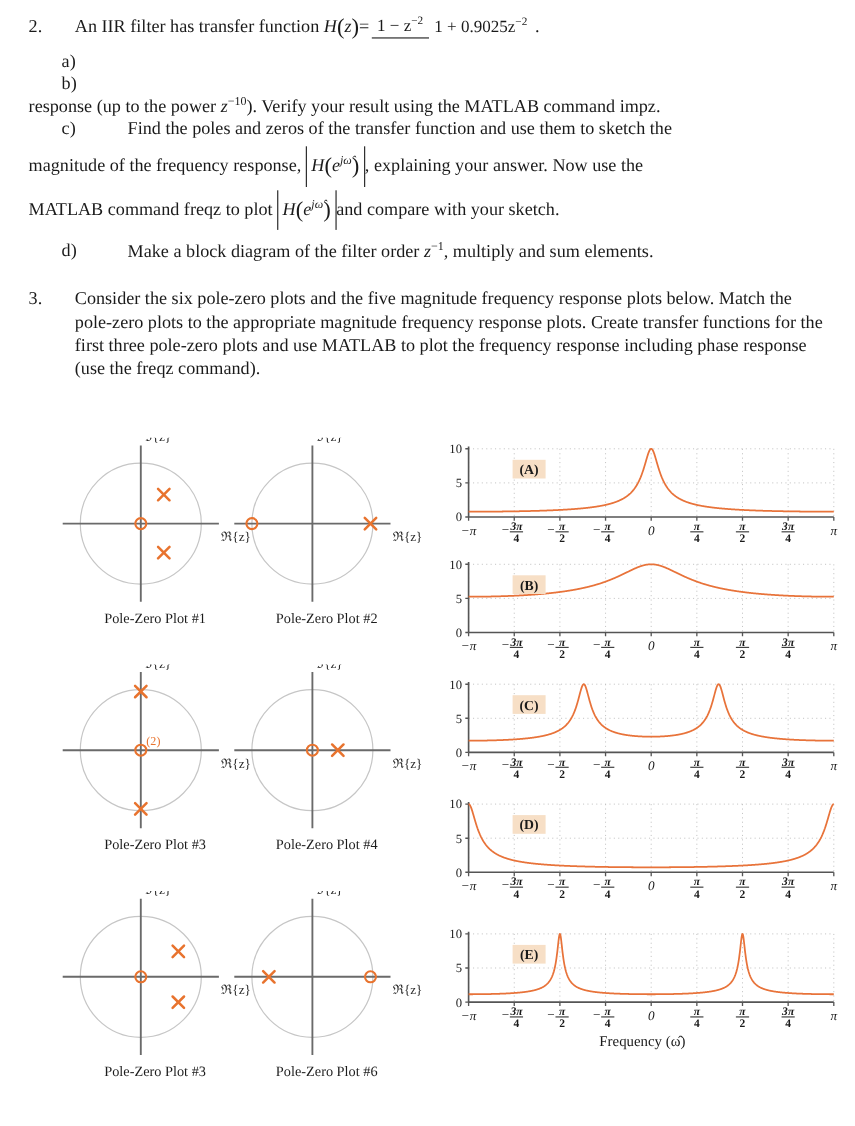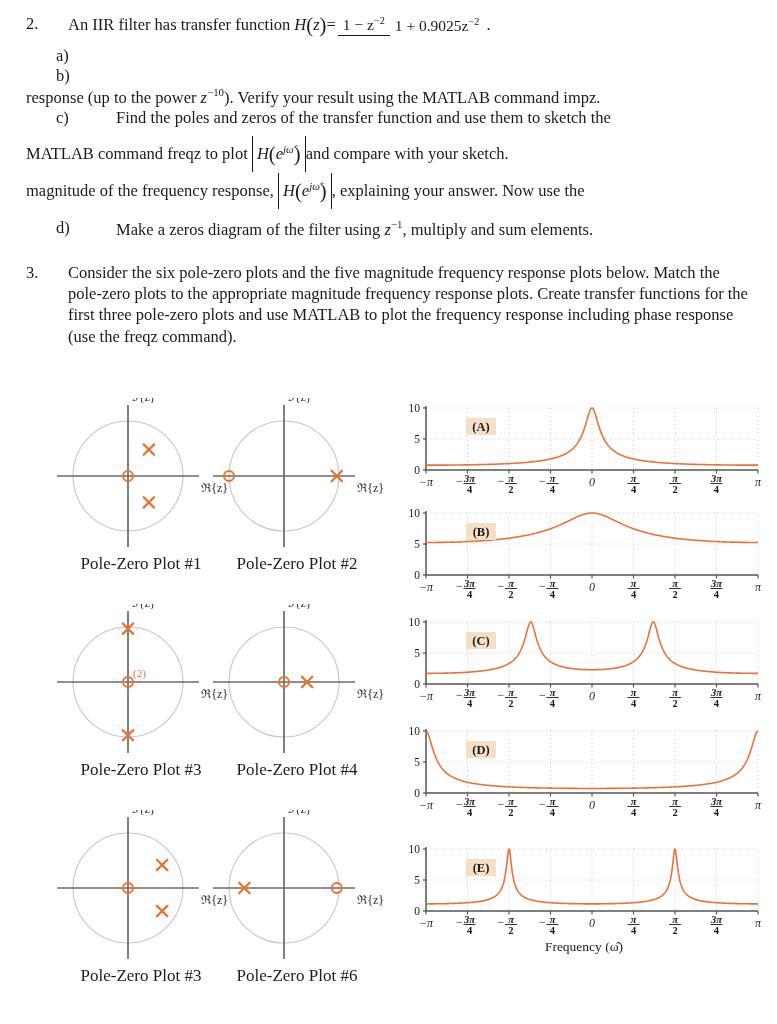--- a/index.html
+++ b/index.html
@@ -49,21 +49,21 @@
 
   .line-sp { margin-top: 9px; }
   .para3 { margin-top: 22px; font-size: 16.5px; line-height: 1.29; }
 
   
   .figs { position: absolute; left: 0; top: 392px; width: 777px; height: 632px; }
 
   .pz { position: absolute; width: 178px; height: 196px; }
   .pz svg { display: block; }
   .pz .cap {
-    text-align: center; font-size: 17px; font-family: "Liberation Serif", serif;
+    text-align: center; font-size: 13px; font-family: "Liberation Serif", serif;
     color: #1c1c1c; margin-top: -4px;
   }
 
   .fr { position: absolute; left: 398px; width: 372px; height: 118px; }
   .fr svg { display: block; }
 
   .xlabel {
     position: absolute; left: 398px; width: 372px; text-align: center;
     font-size: 13.5px; font-family: "Liberation Serif", serif; color: #1a1a1a;
   }
@@ -95,33 +95,33 @@
     </div>
     <div class="q-line">
       <span>response (up to the power</span>
       <span class="mathi">z</span><sup class="ne">−10</sup><span>).  Verify your result using the MATLAB command impz.</span>
     </div>
 
     <div class="row indent1">
       <div class="lbl">c)</div>
       <div class="body-txt">Find the poles and zeros of the transfer function and use them to sketch the</div>
     </div>
+    <div class="q-line" style="margin-top:11px;">
+      <span>magnitude of the frequency response,</span>
+      <span class="absH"><span class="mathi">H</span><span class="paren-big">(</span><span class="mathi">e</span><sup class="e">jω̂</sup><span class="paren-big">)</span></span><span>, explaining your answer.  Now use the</span>
+    </div>
     <div class="q-line" style="margin-top:13px;">
       <span>MATLAB command freqz to plot</span>
       <span class="absH"><span class="mathi">H</span><span class="paren-big">(</span><span class="mathi">e</span><sup class="e">jω̂</sup><span class="paren-big">)</span></span><span>and compare with your sketch.</span>
     </div>
-    <div class="q-line" style="margin-top:11px;">
-      <span>magnitude of the frequency response,</span>
-      <span class="absH"><span class="mathi">H</span><span class="paren-big">(</span><span class="mathi">e</span><sup class="e">jω̂</sup><span class="paren-big">)</span></span><span>, explaining your answer.  Now use the</span>
-    </div>
 
     <div class="row indent1" style="margin-top:14px;">
       <div class="lbl">d)</div>
       <div class="body-txt">
-        <span>Make a zeros diagram of the filter using</span>
+        <span>Make a block diagram of the filter order</span>
         <span class="mathi">z</span><sup class="ne">−1</sup><span>, multiply and sum elements.</span>
       </div>
     </div>
 
     <div class="row para3">
       <div class="num">3.</div>
       <div class="body-txt">Consider the six pole-zero plots and the five magnitude frequency response plots below.  Match the pole-zero plots to the appropriate magnitude frequency response plots.  Create transfer functions for the first three pole-zero plots and use MATLAB to plot the frequency response including phase response (use the freqz command).</div>
     </div>
   </div>
 

